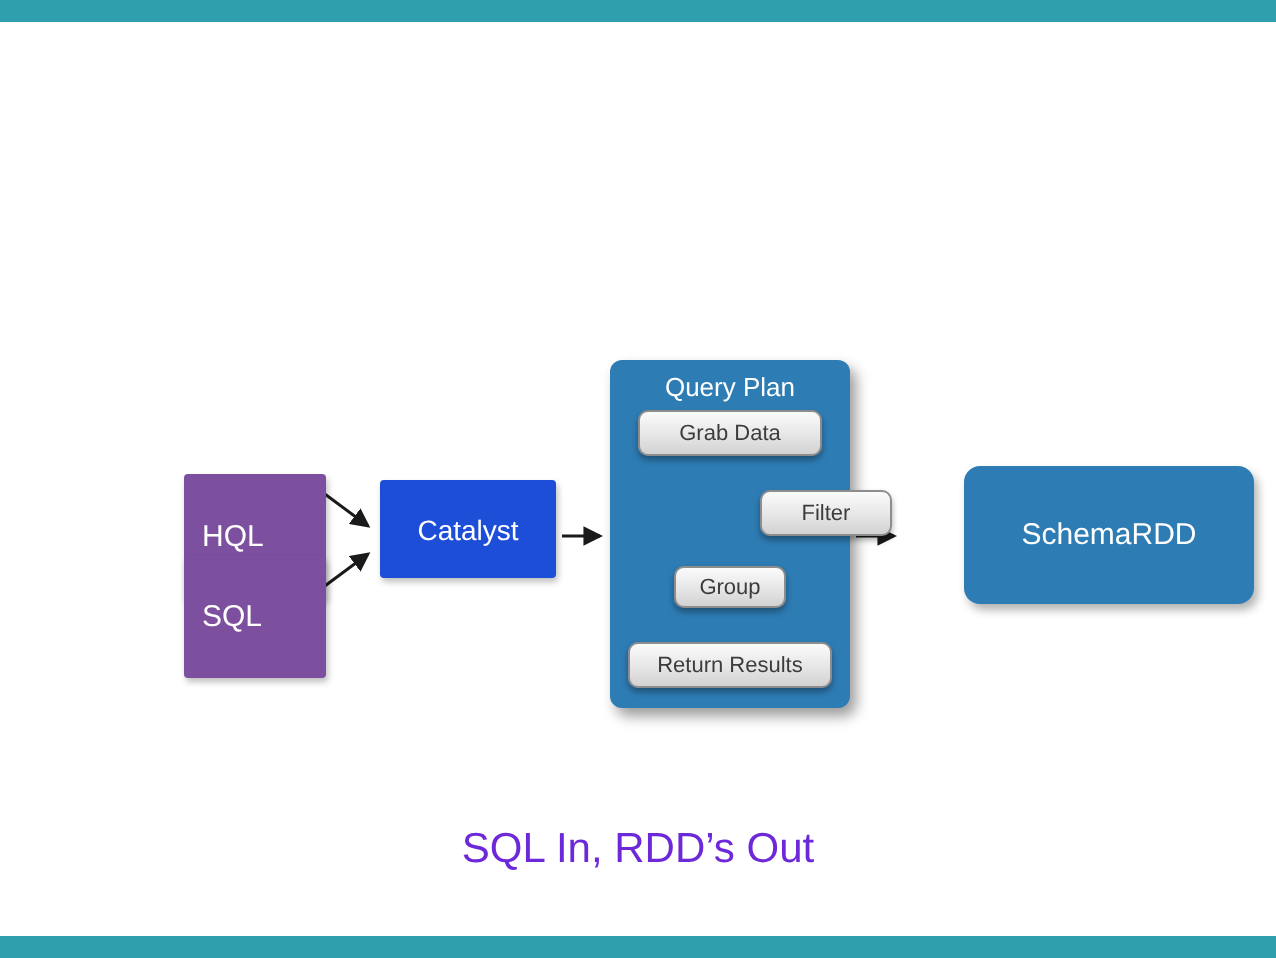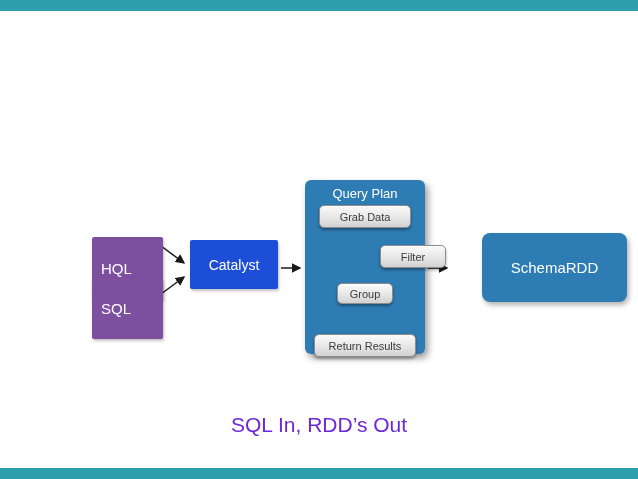--- a/index.html
+++ b/index.html
@@ -91,21 +91,21 @@
     font-size: 11px;
     display: flex;
     align-items: center;
     justify-content: center;
     box-shadow: 0 2px 3px rgba(0,0,0,0.35);
     box-sizing: border-box;
   }
   .step-grab   { left: 14px; top: 25px;  width: 92px;  height: 23px; }
   .step-filter { left: 31px; top: 65px;  width: 66px;  height: 23px; margin-left: 44px; }
   .step-group  { left: 32px; top: 103px; width: 56px;  height: 21px; }
-  .step-return { left: 9px;  top: 154px; width: 102px; height: 23px; }
+  .step-return { left: 9px;  top: 141px; width: 102px; height: 23px; }
 
   .node-schemardd {
     left: 452px; top: 233px;
     width: 145px; height: 69px;
     background: #2e7cb4;
     justify-content: center;
     font-size: 15px;
     border-radius: 8px;
     box-shadow: 2px 3px 5px rgba(0,0,0,0.3);
     margin-left: 30px;

